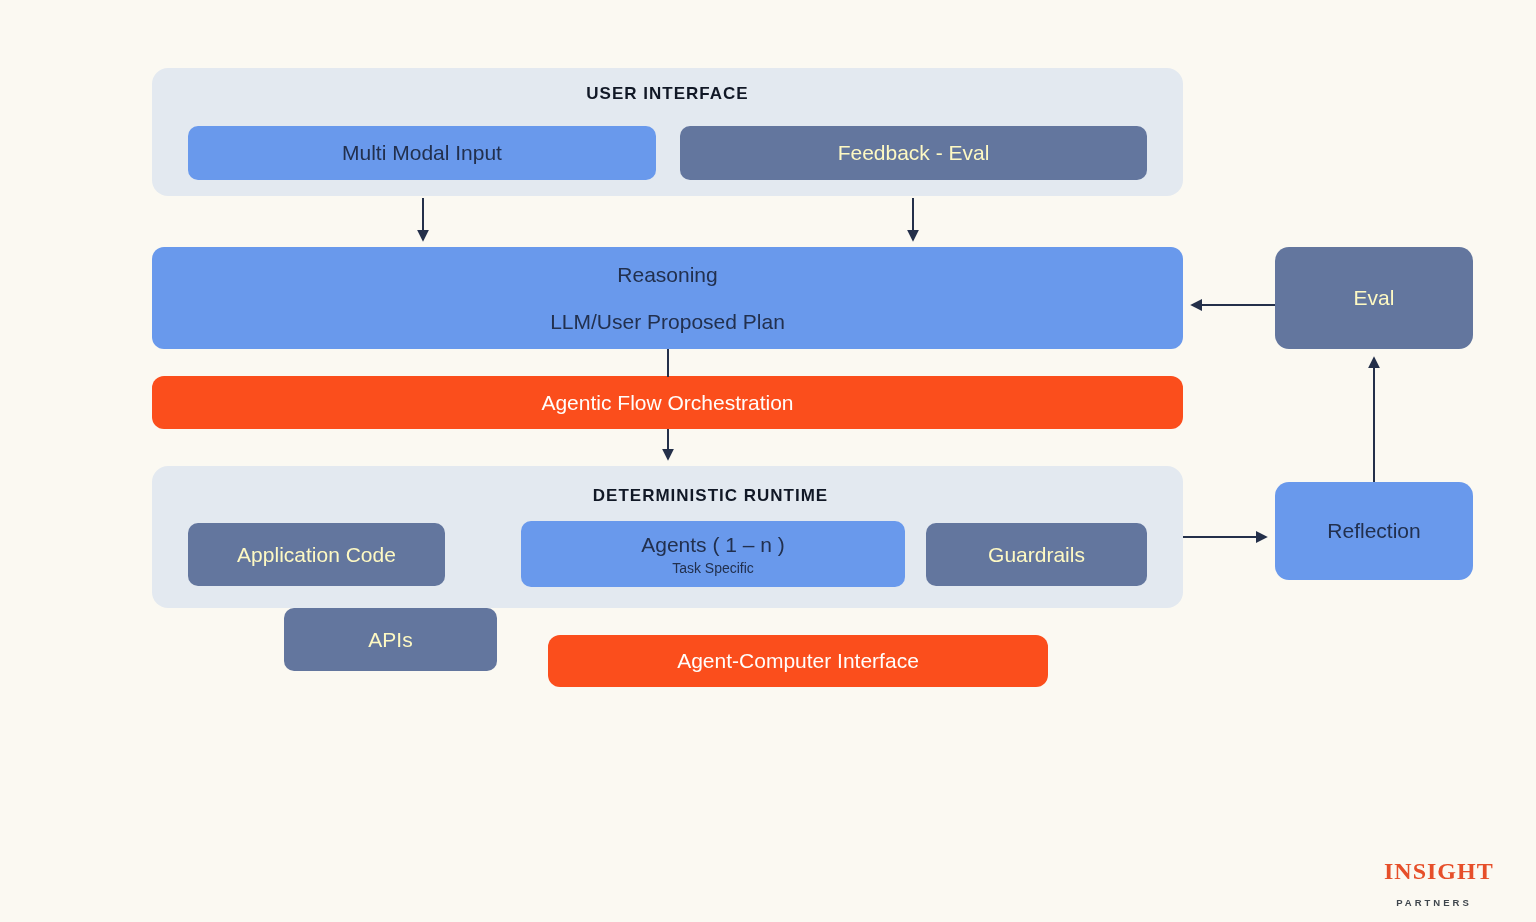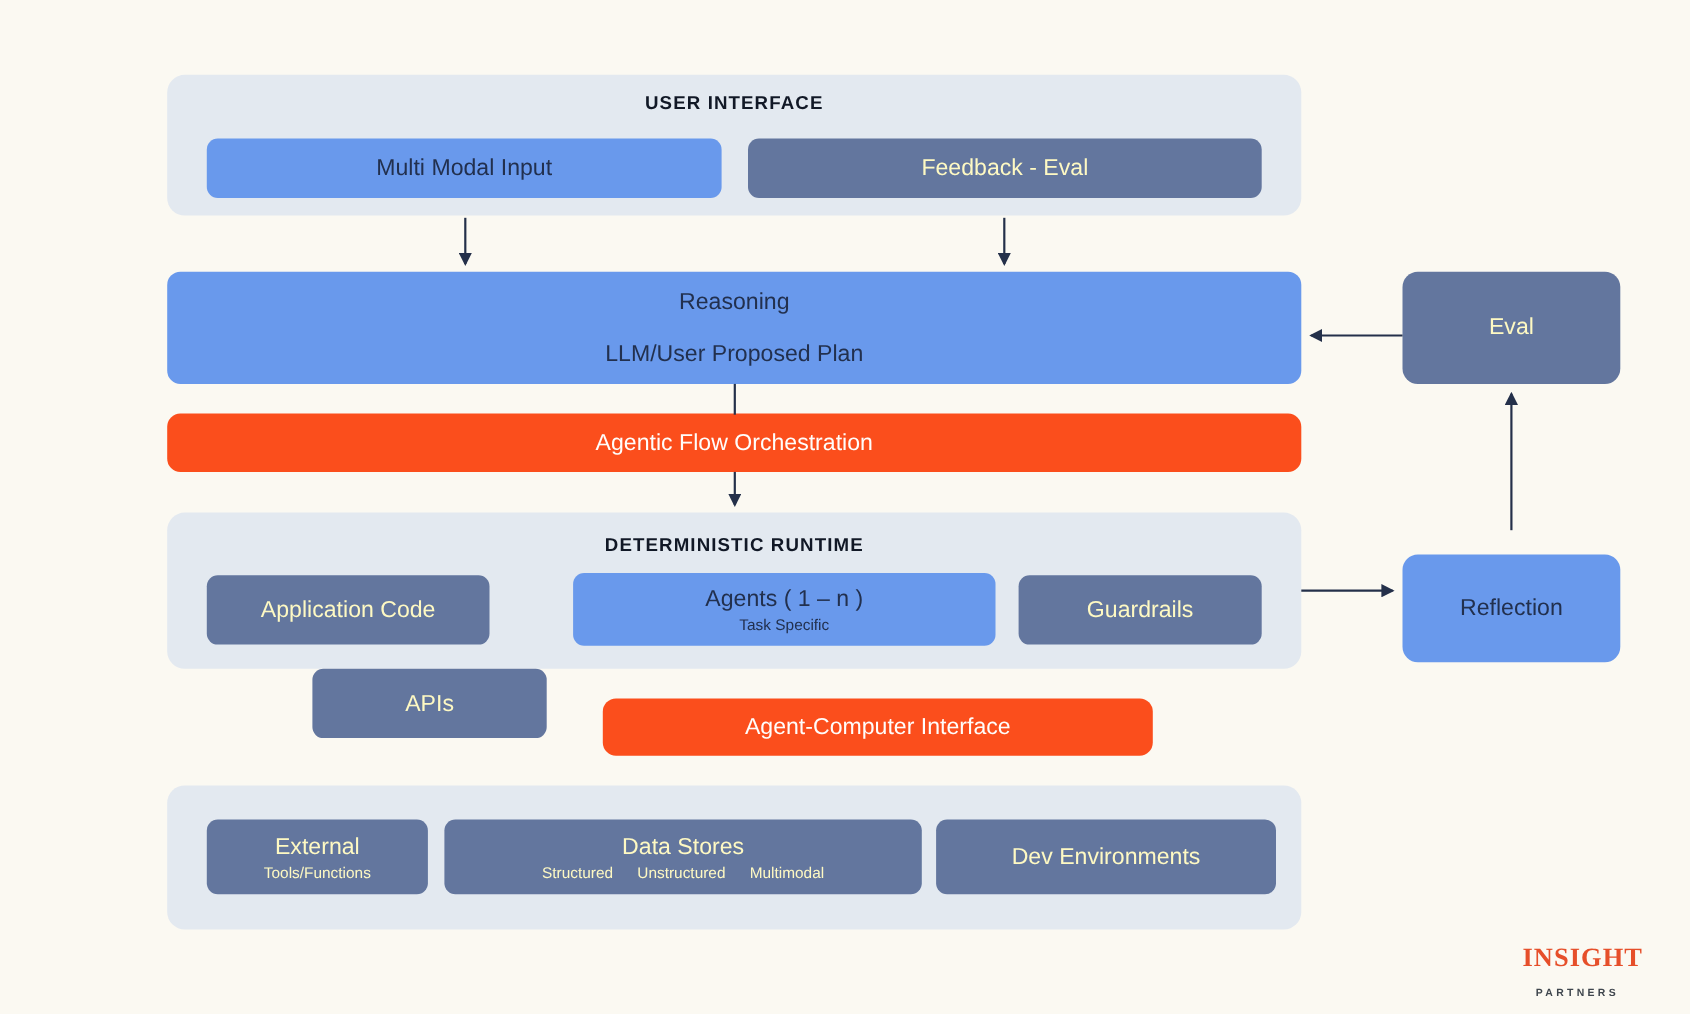--- a/index.html
+++ b/index.html
@@ -94,60 +94,45 @@
   </div>
 
   <div class="box slate r14" style="left:1275px; top:247px; width:198px; height:102px;">
     <div class="label">Eval</div>
   </div>
 
   <div class="box orange r12" style="left:152px; top:376px; width:1031px; height:53px;">
     <div class="label">Agentic Flow Orchestration</div>
   </div>
 
-  <div class="panel" style="left:152px; top:466px; width:1031px; height:142px;">
+  <div class="panel" style="left:152px; top:466px; width:1031px; height:142px;padding-left:43px;">
     <div class="panel-title" style="top:20px;">DETERMINISTIC RUNTIME</div>
     <div class="box slate" style="left:36px; top:57px; width:257px; height:63px;">
       <div class="label">Application Code</div>
     </div>
     <div class="box blue" style="left:369px; top:55px; width:384px; height:66px;">
       <div class="label">Agents ( 1 – n )</div>
       <div class="sublabel">Task Specific</div>
     </div>
     <div class="box slate" style="left:774px; top:57px; width:221px; height:63px;">
       <div class="label">Guardrails</div>
     </div>
   </div>
 
-  <div class="box blue r14" style="left:1275px; top:504px; width:198px; height:98px;">
+  <div class="box blue r14" style="left:1275px; top:482px; width:198px; height:98px;">
     <div class="label">Reflection</div>
   </div>
 
   <div class="box slate" style="left:284px; top:608px; width:213px; height:63px;text-align:center;">
     <div class="label">APIs</div>
   </div>
   <div class="box orange r12" style="left:548px; top:635px; width:500px; height:52px;">
     <div class="label">Agent-Computer Interface</div>
   </div>
 
-  <div class="panel" style="left:152px; top:714px; width:1031px; height:131px;">
-    <div class="box slate" style="left:36px; top:31px; width:201px; height:68px;">
-      <div class="label">External</div>
-      <div class="sublabel">Tools/Functions</div>
-    </div>
-    <div class="box slate" style="left:252px; top:31px; width:434px; height:68px;">
-      <div class="label">Data Stores</div>
-      <div class="sublabel sub-items">
-        <span>Structured</span><span>Unstructured</span><span>Multimodal</span>
-      </div>
-    </div>
-    <div class="box slate" style="left:699px; top:31px; width:309px; height:68px;">
-      <div class="label">Dev Environments</div>
-    </div>
-  </div>
 
   <svg class="arrows" width="1536" height="922" viewBox="0 0 1536 922">
     <defs>
       <marker id="ah" viewBox="0 0 10 10" refX="8.5" refY="5" markerWidth="6" markerHeight="6" orient="auto">
         <path d="M0,0 L10,5 L0,10 Z" fill="#24304a"></path>
       </marker>
     </defs>
     <g stroke="#24304a" stroke-width="2" fill="none">
       <line x1="423" y1="198" x2="423" y2="240" marker-end="url(#ah)"></line>
       <line x1="913" y1="198" x2="913" y2="240" marker-end="url(#ah)"></line>

